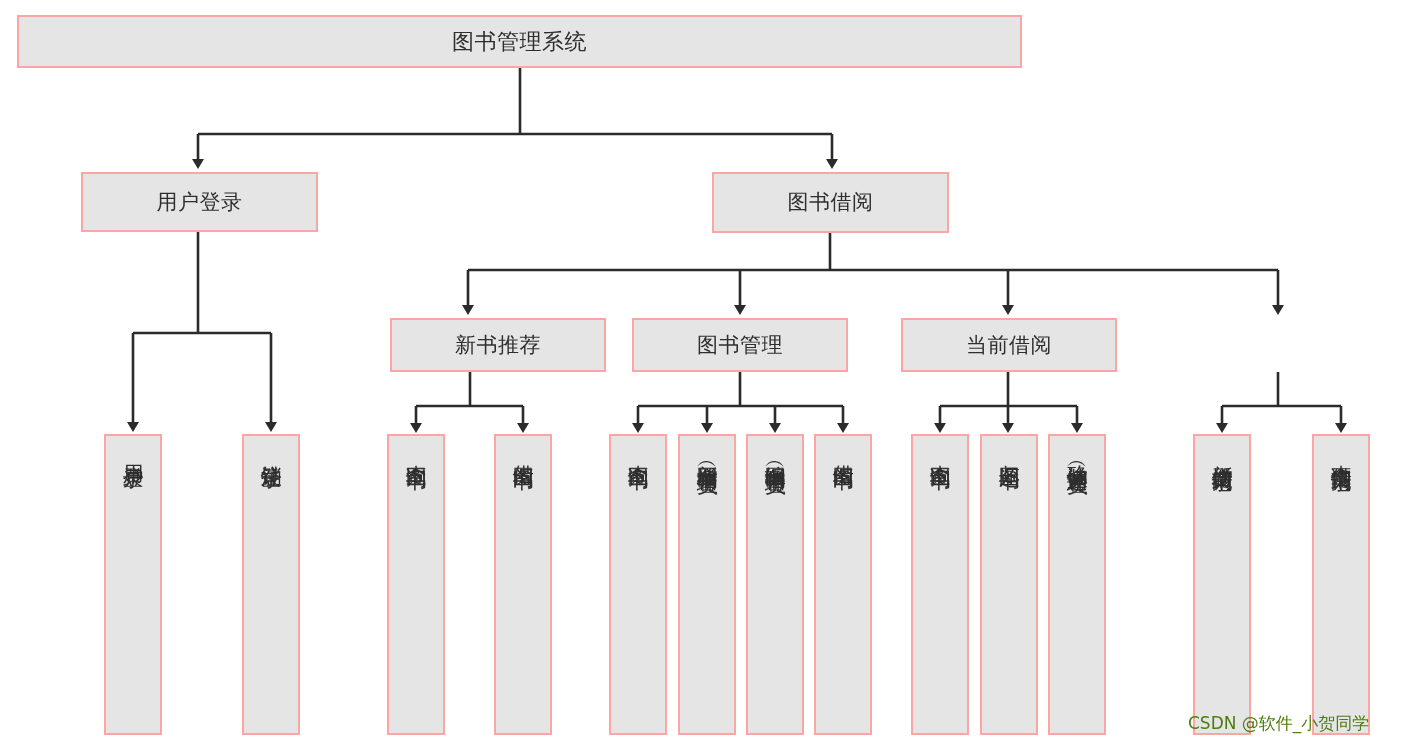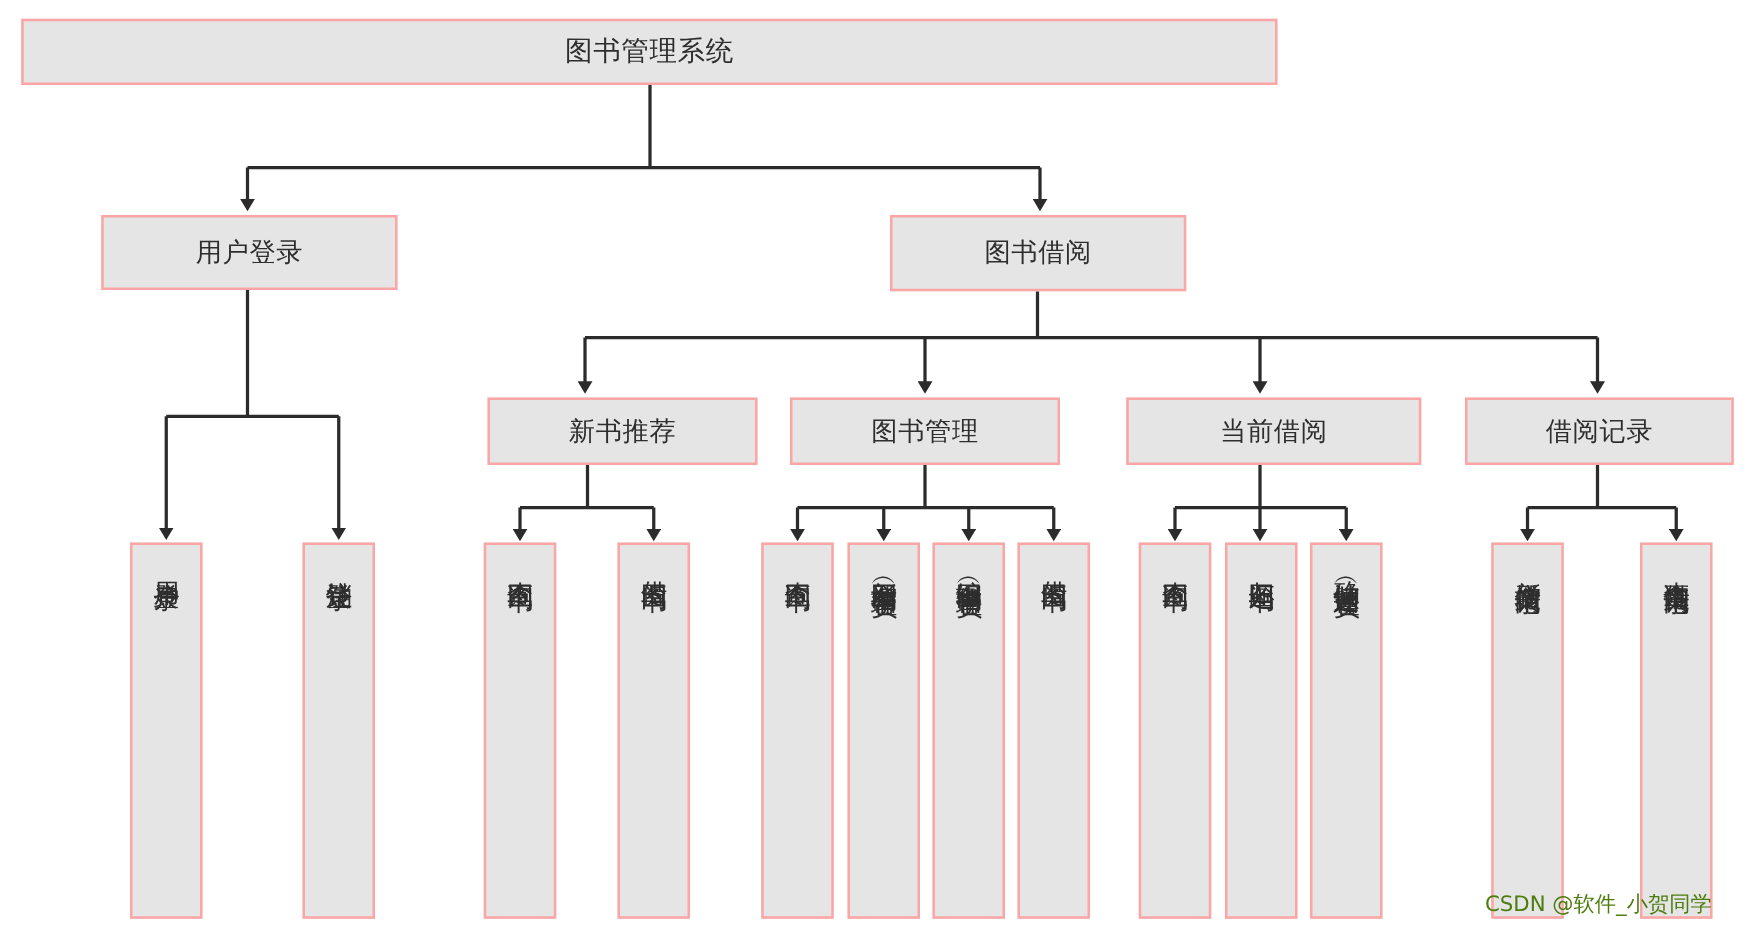--- a/index.html
+++ b/index.html
@@ -138,25 +138,22 @@
   <div class="node h" style="left:712px; top:172px; width:237px; height:61px;">
     <span class="label">图书借阅</span>
   </div>
 
   <div class="node h" style="left:362px; top:318px; width:216px; height:54px;margin-left:28px;">
     <span class="label">新书推荐</span>
   </div>
   <div class="node h" style="left:632px; top:318px; width:216px; height:54px;">
     <span class="label">图书管理</span>
   </div>
-  <div class="node h" style="left:901px; top:318px; width:236px; height:54px;">
+  <div class="node h" style="left:901px; top:318px; width:216px; height:54px;">
     <span class="label">当前借阅</span>
-  </div>
-  <div class="node h" style="left:1172px; top:318px; width:215px; height:54px;">
-    <span class="label">借阅记录</span>
   </div>
 
   <div class="node v" style="left:104px; top:434px; width:58px; height:301px;">
     <span class="label">用户登录</span>
   </div>
   <div class="node v" style="left:242px; top:434px; width:58px; height:301px;">
     <span class="label">注销登录</span>
   </div>
 
   <div class="node v" style="left:387px; top:434px; width:58px; height:301px;">

